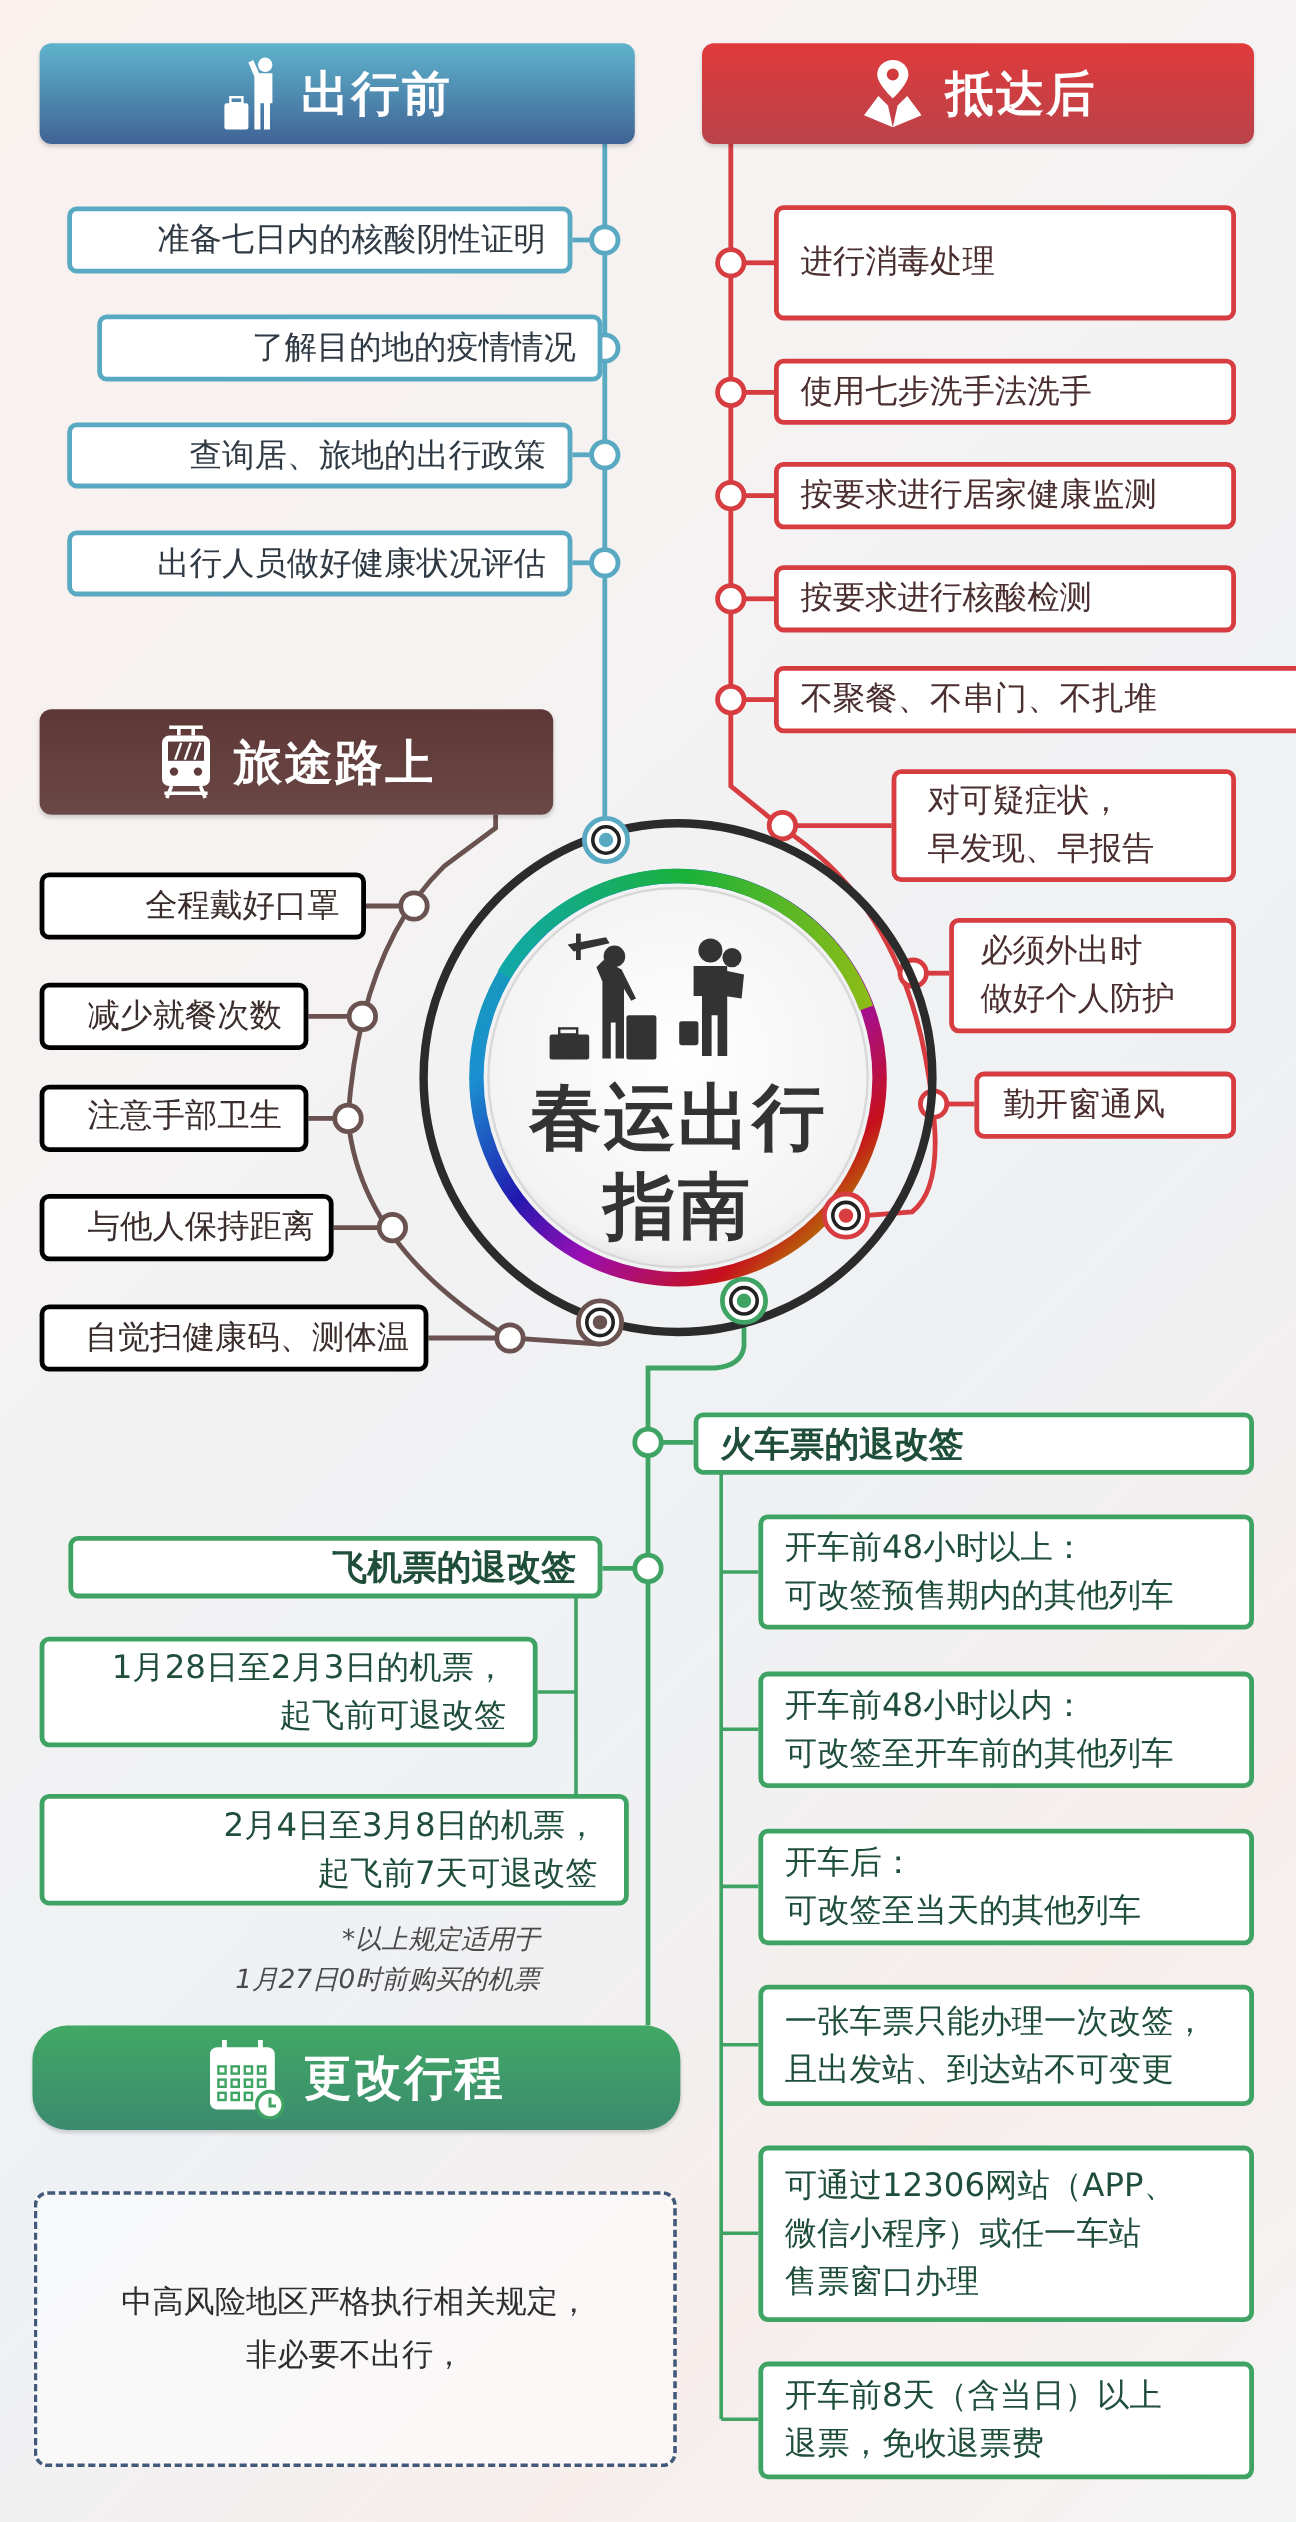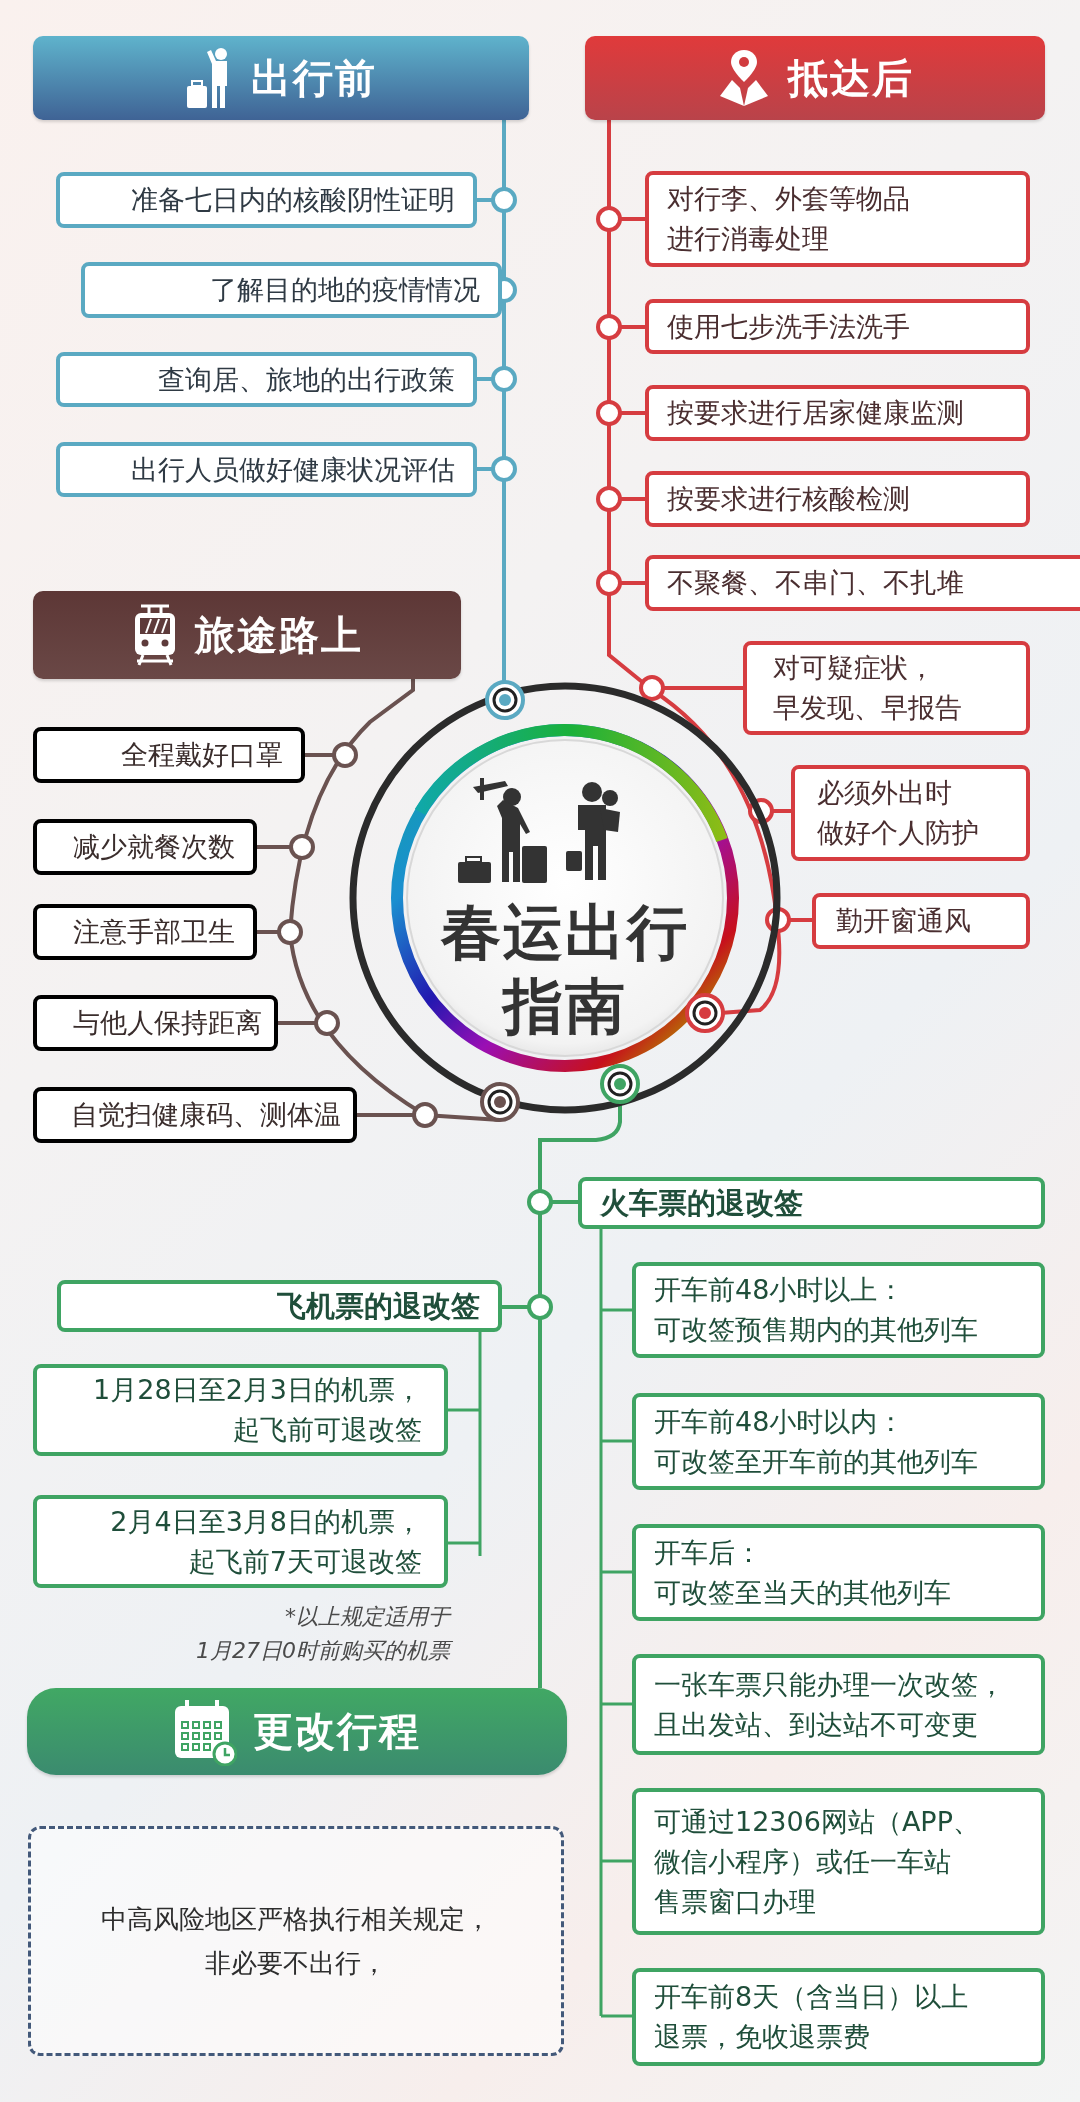--- a/index.html
+++ b/index.html
@@ -221,21 +221,20 @@
 <div class="header h-red" style="left:585px;top:36px;width:460px;height:84px;">
   <svg width="56" height="60" viewBox="0 0 56 60">
     <path d="M28 2 C20 2 15 8 15 14 C15 22 28 34 28 34 C28 34 41 22 41 14 C41 8 36 2 28 2 Z" fill="#fff"></path>
     <circle cx="28" cy="14" r="5" fill="#d13b3e"></circle>
     <path d="M4 48 L16 32 L24 40 L28 58 Z" fill="#fff"></path>
     <path d="M52 48 L40 32 L32 40 L28 58 Z" fill="#fff"></path>
   </svg>
   <span>抵达后</span>
 </div>
 <div class="box b-red" style="left:645px;top:171px;width:385px;height:96px;">
-    <span>对行李、外套等物品</span>
     <span>进行消毒处理</span>
   </div>
 <div class="box b-red" style="left:645px;top:299px;width:385px;height:55px;">
     <span>使用七步洗手法洗手</span>
   </div>
 <div class="box b-red" style="left:645px;top:385px;width:385px;height:56px;">
     <span>按要求进行居家健康监测</span>
   </div>
 <div class="box b-red" style="left:645px;top:471px;width:385px;height:56px;">
     <span>按要求进行核酸检测</span>
@@ -272,21 +271,21 @@
     <line x1="36" y1="52" x2="40" y2="62" stroke="#fff" stroke-width="3"></line>
   </svg>
   <span>旅途路上</span>
 </div>
 <div class="box b-brown" style="left:33px;top:727px;width:272px;height:56px;">
     <span>全程戴好口罩</span>
   </div>
 <div class="box b-brown" style="left:33px;top:819px;width:224px;height:56px;">
     <span>减少就餐次数</span>
   </div>
-<div class="box b-brown" style="left:33px;top:904px;width:224px;height:56px;">
+<div class="box b-brown" style="left:33px;top:904px;width:224px;height:56px;font-family:Liberation Mono, monospace;">
     <span>注意手部卫生</span>
   </div>
 <div class="box b-brown" style="left:33px;top:995px;width:245px;height:56px;padding:0 12px;">
     <span>与他人保持距离</span>
   </div>
 <div class="box b-brown" style="left:33px;top:1087px;width:324px;height:56px;padding:0 12px;">
     <span>自觉扫健康码、测体温</span>
   </div>
 
 <div class="center-title">
@@ -323,21 +322,21 @@
     <span>退票，免收退票费</span>
   </div>
 
 <div class="box b-green left bold" style="left:57px;top:1280px;width:445px;height:52px;">
     <span>飞机票的退改签</span>
   </div>
 <div class="box b-green left" style="left:33px;top:1364px;width:415px;height:92px;padding-right:22px;">
     <span>1月28日至2月3日的机票，</span>
     <span>起飞前可退改签</span>
   </div>
-<div class="box b-green left" style="left:33px;top:1495px;width:415px;height:93px;padding-right:22px;text-align:center;">
+<div class="box b-green left" style="left:33px;top:1495px;width:491px;height:93px;padding-right:22px;text-align:center;">
     <span>2月4日至3月8日的机票，</span>
     <span>起飞前7天可退改签</span>
   </div>
 <div class="note">
   <div>*以上规定适用于</div>
   <div>1月27日0时前购买的机票</div>
 </div>
 
 <div class="header h-green" style="left:27px;top:1688px;width:540px;height:87px;">
   <svg width="64" height="68" viewBox="0 0 64 68">

